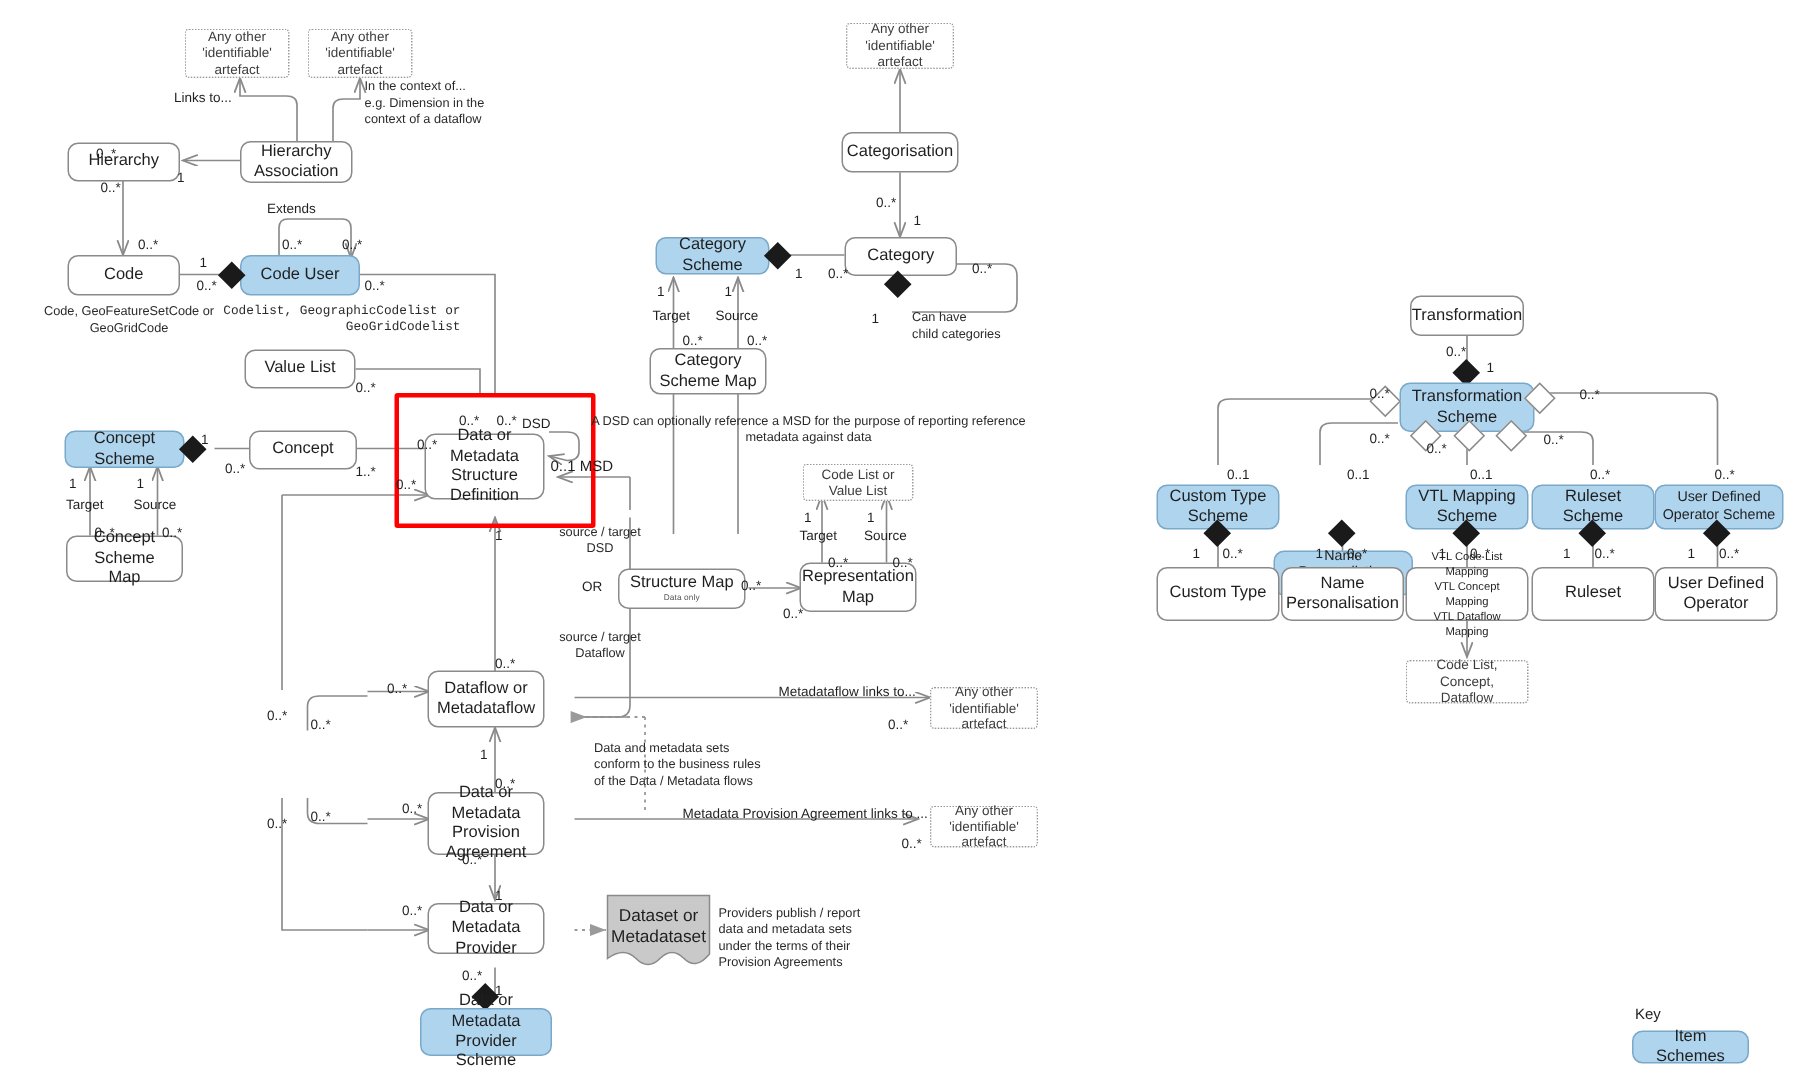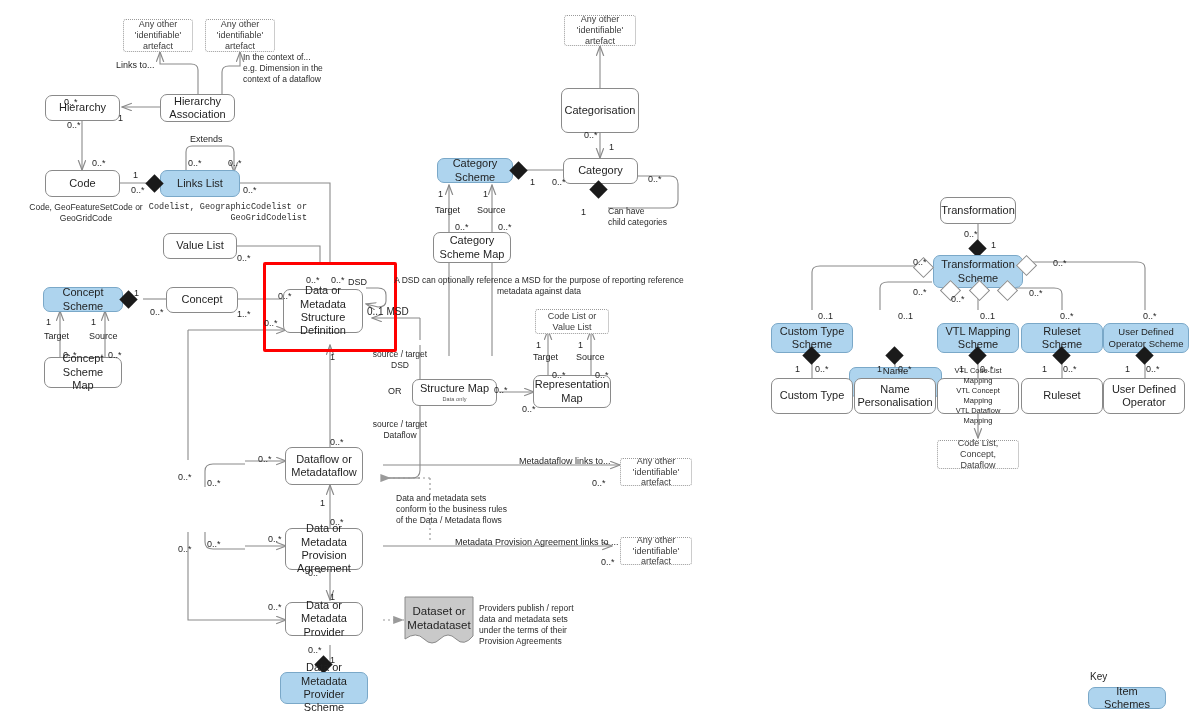--- a/index.html
+++ b/index.html
@@ -164,27 +164,27 @@
 context of a dataflow</div>
 
   <div class="node" style="left:45px;top:95px;width:75px;height:26px;">
     <span style="white-space:pre-line">Hierarchy</span>
   </div>
   <div class="node" style="left:160px;top:94px;width:75px;height:28px;">
     <span style="white-space:pre-line">Hierarchy
 Association</span>
   </div>
 
-  <div class="lbl" style="left:190px;top:134px;">Extends</div>
+  <div class="lbl" style="left:178px;top:134px;">Extends</div>
 
   <div class="node" style="left:45px;top:170px;width:75px;height:27px;">
     <span style="white-space:pre-line">Code</span>
   </div>
   <div class="node blue" style="left:160px;top:170px;width:80px;height:27px;">
-    <span style="white-space:pre-line">Links List</span>
+    <span style="white-space:pre-line">Code User</span>
   </div>
   <div class="diamond" style="left:148px;top:177px;"></div>
 
   <div class="lbl note" style="left:16px;top:202px;width:140px;text-align:center;white-space:pre-line;">Code, GeoFeatureSetCode or
 GeoGridCode</div>
   <div class="lbl note" style="left:147px;top:202px;width:160px;text-align:right;white-space:pre-line;font-family:Liberation Mono, monospace;">Codelist, GeographicCodelist or
 GeoGridCodelist</div>
 
   <div class="node" style="left:163px;top:233px;width:74px;height:26px;">
     <span style="white-space:pre-line">Value List</span>
@@ -232,21 +232,21 @@
   <div class="lbl" style="left:576px;top:352px;">Source</div>
   <div class="node dashed" style="left:535px;top:309px;width:74px;height:25px;">
     <span style="white-space:pre-line">Code List or
 Value List</span>
   </div>
 
   <div class="node dashed" style="left:564px;top:15px;width:72px;height:31px;">
     <span style="white-space:pre-line">Any other
 'identifiable' artefact</span>
   </div>
-  <div class="node" style="left:561px;top:88px;width:78px;height:45px;">
+  <div class="node" style="left:561px;top:88px;width:78px;height:27px;">
     <span style="white-space:pre-line">Categorisation</span>
   </div>
   <div class="node" style="left:563px;top:158px;width:75px;height:26px;">
     <span style="white-space:pre-line">Category</span>
   </div>
   <div class="node blue" style="left:437px;top:158px;width:76px;height:25px;">
     <span style="white-space:pre-line">Category Scheme</span>
   </div>
   <div class="diamond" style="left:512px;top:164px;"></div>
   <div class="diamond" style="left:592px;top:183px;"></div>

